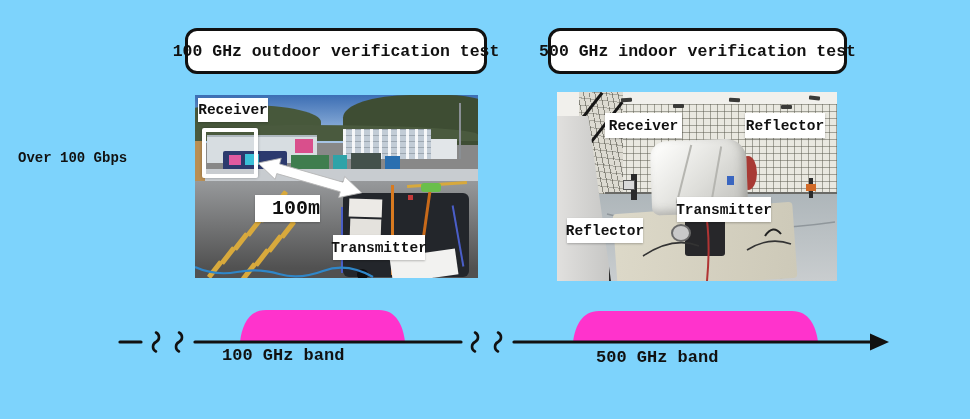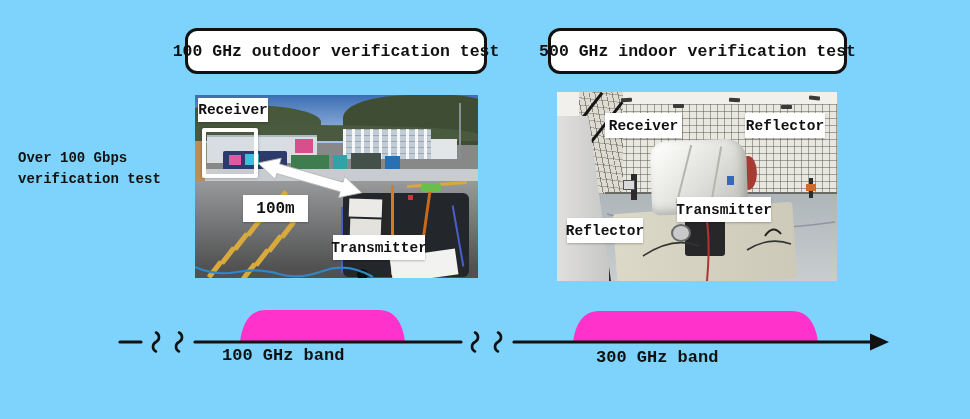--- a/index.html
+++ b/index.html
@@ -113,21 +113,20 @@
 
   <div class="title-box title-left">
     <span>100 GHz outdoor verification test</span>
   </div>
   <div class="title-box title-right">
     <span>500 GHz indoor verification test</span>
   </div>
 
   <div class="side-label">
     <div>Over 100 Gbps</div>
-    <div>verification test</div>
   </div>
 
   <div class="photo photo-left">
     <div class="abs o-sky"></div>
     <div class="abs o-hill-r"></div>
     <div class="abs o-hill-l"></div>
     <div class="abs o-tree"></div>
     <div class="abs o-pole"></div>
     <div class="abs o-b1"></div>
     <div class="abs o-sign"></div>
@@ -172,21 +171,21 @@
     </svg>
     <div class="abs o-target"></div>
     <svg class="abs o-arrow" width="125" height="48">
       <g transform="translate(8,10) rotate(16)">
         <polygon points="0,0 21,-11 21,-5 87,-5 87,-11 108,0 87,11 87,5 21,5 21,11" fill="#ffffff" stroke="#b5b5b5" stroke-width="0.8"></polygon>
       </g>
     </svg>
     <div class="plabel" style="left:3px;top:3px;width:70px;height:24px;">
       <span>Receiver</span>
     </div>
-    <div class="plabel" style="left:48px;top:100px;width:65px;height:27px;font-size:16px;">
+    <div class="plabel" style="left:60px;top:100px;width:65px;height:27px;font-size:20px;justify-content:flex-end;">
       <span>100m</span>
     </div>
     <div class="plabel" style="left:138px;top:140px;width:92px;height:25px;">
       <span>Transmitter</span>
     </div>
   </div>
 
   <div class="photo photo-right">
     <div class="abs i-ceiling"></div>
     <div class="abs i-wall"></div>
@@ -254,16 +253,16 @@
     <path d="M365,32.5 c4,2 4,7.5 0,9.5 c-4,2 -4,7.5 0,9.5" fill="none" stroke-width="2.6" stroke-linecap="round" stroke="#111111"></path>
     <path d="M388,32.5 c4,2 4,7.5 0,9.5 c-4,2 -4,7.5 0,9.5" fill="none" stroke-width="2.6" stroke-linecap="round" stroke="#111111"></path>
     <line x1="404" y1="42" x2="762" y2="42" stroke-width="3.2" stroke-linecap="round" stroke="#111111"></line>
     <polygon points="760,33.5 779,42 760,50.5" fill="#111111"></polygon>
   </svg>
 
   <div class="band-label" style="left:222px;top:346px;">
     <span>100 GHz band</span>
   </div>
   <div class="band-label" style="left:596px;top:348px;">
-    <span>300 GHz band</span>
+    <span>500 GHz band</span>
   </div>
 
 </div>
 
 </body></html>

